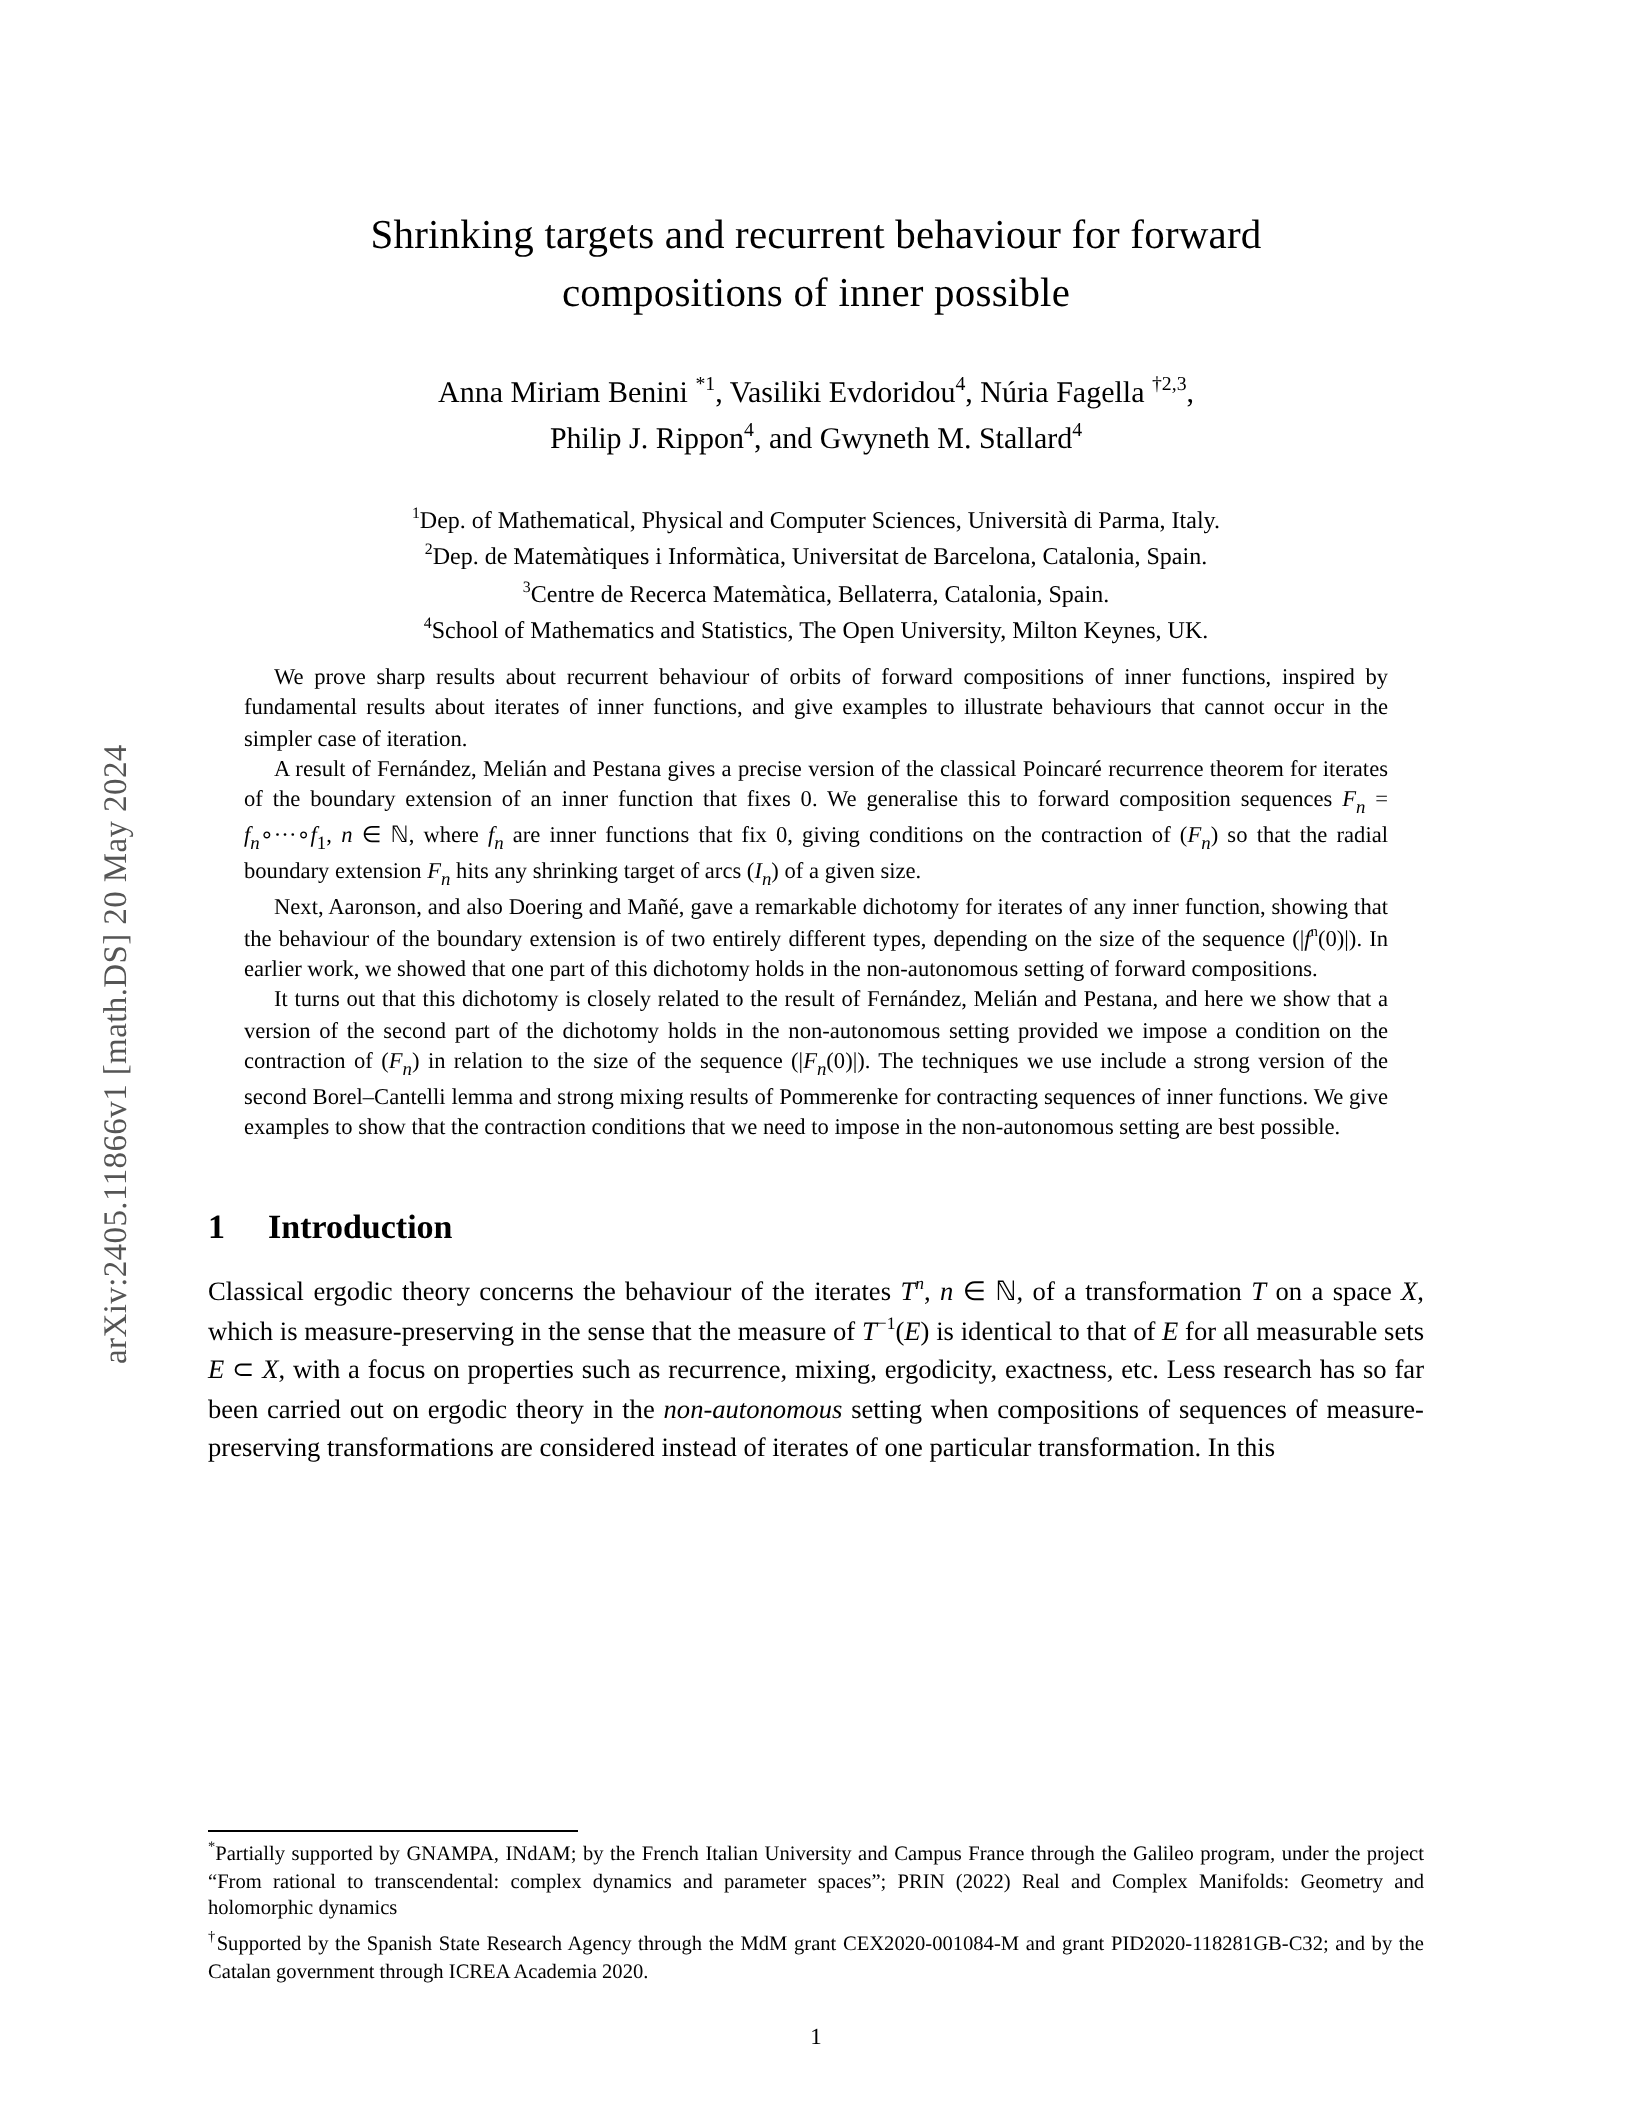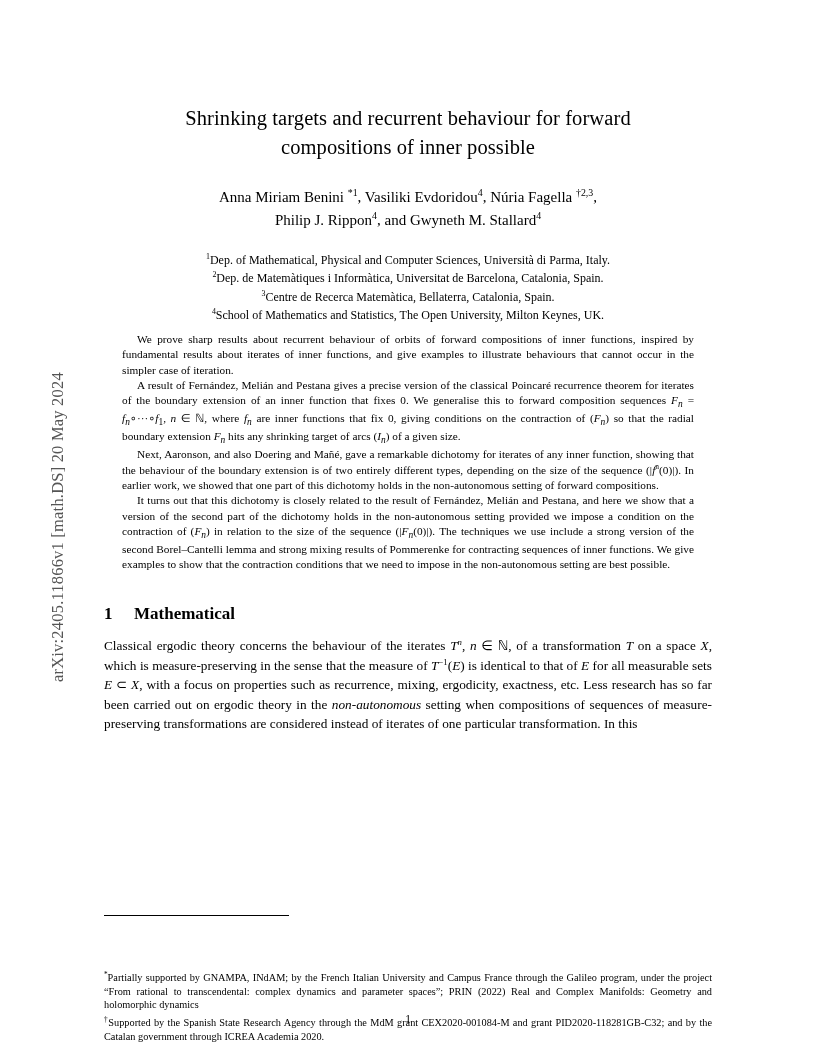--- a/index.html
+++ b/index.html
@@ -106,21 +106,21 @@
     position: absolute;
     left: 104px;
     top: 915px;
     width: 185px;
     height: 0;
     border-top: 0.8px solid #000;
   }
   .footnotes {
     position: absolute;
     left: 104px;
-    top: 971px;
+    top: 921px;
     width: 608px;
     font-size: 10.3px;
     line-height: 1.33;
     text-align: justify;
   }
   .footnotes p { margin: 0 0 4px 0; }
   .footnotes .fnmark {
     font-size: 0.7em;
     vertical-align: super;
     line-height: 0;
@@ -164,21 +164,21 @@
 
     <div class="abstract">
       <p>We prove sharp results about recurrent behaviour of orbits of forward compositions of inner functions, inspired by fundamental results about iterates of inner functions, and give examples to illustrate behaviours that cannot occur in the simpler case of iteration.</p>
       <p>A result of Fernández, Melián and Pestana gives a precise version of the classical Poincaré recurrence theorem for iterates of the boundary extension of an inner function that fixes 0. We generalise this to forward composition sequences <i>F<sub>n</sub></i> = <i>f<sub>n</sub></i>∘···∘<i>f</i><sub>1</sub>, <i>n</i> ∈ ℕ, where <i>f<sub>n</sub></i> are inner functions that fix 0, giving conditions on the contraction of (<i>F<sub>n</sub></i>) so that the radial boundary extension <i>F<sub>n</sub></i> hits any shrinking target of arcs (<i>I<sub>n</sub></i>) of a given size.</p>
       <p>Next, Aaronson, and also Doering and Mañé, gave a remarkable dichotomy for iterates of any inner function, showing that the behaviour of the boundary extension is of two entirely different types, depending on the size of the sequence (|<i>f</i><sup>n</sup>(0)|). In earlier work, we showed that one part of this dichotomy holds in the non-autonomous setting of forward compositions.</p>
       <p>It turns out that this dichotomy is closely related to the result of Fernández, Melián and Pestana, and here we show that a version of the second part of the dichotomy holds in the non-autonomous setting provided we impose a condition on the contraction of (<i>F<sub>n</sub></i>) in relation to the size of the sequence (|<i>F<sub>n</sub></i>(0)|). The techniques we use include a strong version of the second Borel–Cantelli lemma and strong mixing results of Pommerenke for contracting sequences of inner functions. We give examples to show that the contraction conditions that we need to impose in the non-autonomous setting are best possible.</p>
     </div>
 
     <div class="section-head">
       <span class="num">1</span>
-      <span>Mathematical</span>
+      <span>Introduction</span>
     </div>
 
     <div class="body-text">
       <p>Classical ergodic theory concerns the behaviour of the iterates <i>T<sup>n</sup></i>, <i>n</i> ∈ ℕ, of a transformation <i>T</i> on a space <i>X</i>, which is measure-preserving in the sense that the measure of <i>T</i><sup>−1</sup>(<i>E</i>) is identical to that of <i>E</i> for all measurable sets <i>E</i> ⊂ <i>X</i>, with a focus on properties such as recurrence, mixing, ergodicity, exactness, etc. Less research has so far been carried out on ergodic theory in the <i>non-autonomous</i> setting when compositions of sequences of measure-preserving transformations are considered instead of iterates of one particular transformation. In this</p>
     </div>
 
   </div>
 
   <div class="fnrule"></div>
 

